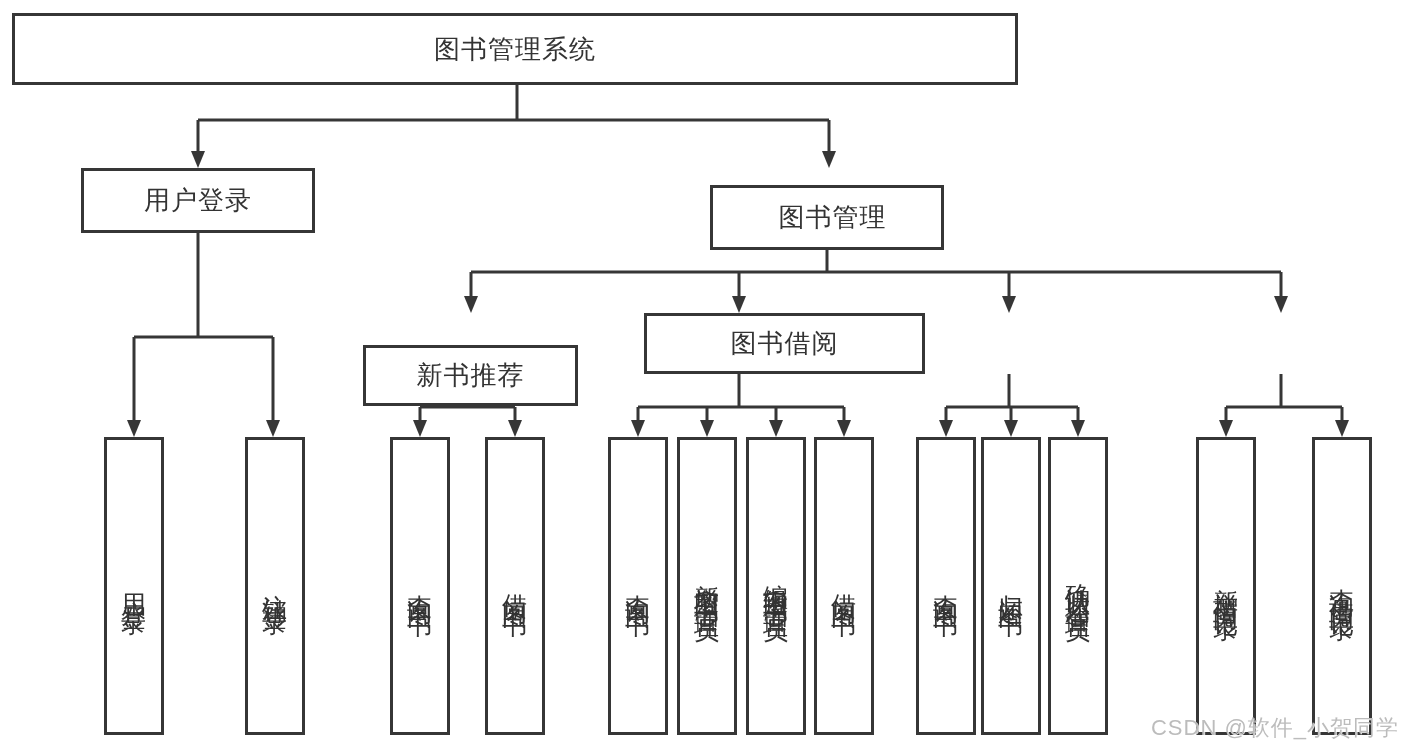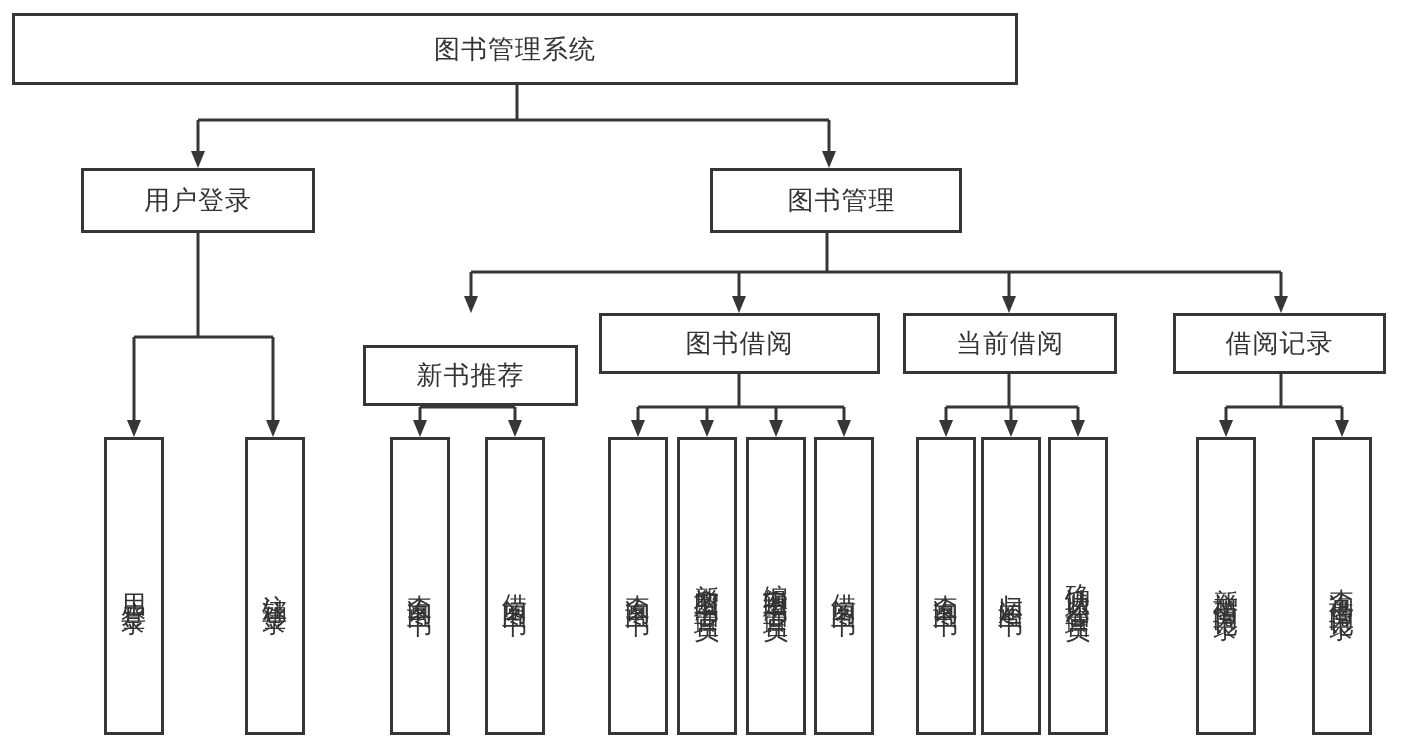--- a/index.html
+++ b/index.html
@@ -30,23 +30,23 @@
     background: var(--box-fill);
     border: 3px solid var(--line);
     writing-mode: vertical-rl; text-orientation: mixed;
     text-align: center; line-height: 54px;
     font-size: 25px; letter-spacing: 6px; color: var(--text);
   }
   .vbox.long { letter-spacing: 5px; }
   
   #n-root   { left: 12px;   top: 13px;  width: 1006px; height: 72px; }
   #n-login  { left: 81px;   top: 168px; width: 234px;  height: 65px; }
-  #n-mgmt   { left: 710px;  top: 168px; width: 252px;  height: 65px; padding-left: 11px; }
+  #n-mgmt   { left: 710px;  top: 185px; width: 234px;  height: 65px; padding-left: 11px; }
   #n-newrec { left: 363px;  top: 313px; width: 215px;  height: 61px; margin-top: 32px; }
-  #n-borrow { left: 599px;  top: 313px; width: 281px;  height: 61px; }
+  #n-borrow { left: 644px;  top: 313px; width: 281px;  height: 61px; }
   #n-curr   { left: 903px;  top: 313px; width: 214px;  height: 61px; }
   #n-record { left: 1173px; top: 313px; width: 213px;  height: 61px; }
   
   #l-userlogin { left: 104px; }
   #l-logout    { left: 245px; }
   #l-rec-query { left: 390px; }
   #l-rec-borrow{ left: 485px; }
   #l-bor-query { left: 608px; }
   #l-bor-add   { left: 677px; }
   #l-bor-edit  { left: 746px; }
@@ -99,34 +99,33 @@
     <polygon points="1342,437 1335,420 1349,420"></polygon>
   </svg>
 
   <div id="n-root" class="hbox">图书管理系统</div>
 
   <div id="n-login" class="hbox">用户登录</div>
   <div id="n-mgmt" class="hbox">图书管理</div>
 
   <div id="n-newrec" class="hbox">新书推荐</div>
   <div id="n-borrow" class="hbox">图书借阅</div>
-  <div id="n-curr" class="hbox">当前借阅</div>
-  <div id="n-record" class="hbox">借阅记录</div>
 
   <div id="l-userlogin" class="vbox">用户登录</div>
   <div id="l-logout" class="vbox">注销登录</div>
 
   <div id="l-rec-query" class="vbox">查询图书</div>
   <div id="l-rec-borrow" class="vbox">借阅图书</div>
 
   <div id="l-bor-query" class="vbox">查询图书</div>
   <div id="l-bor-add" class="vbox long">新增图书（管理员）</div>
   <div id="l-bor-edit" class="vbox long">编辑图书（管理员）</div>
   <div id="l-bor-borrow" class="vbox">借阅图书</div>
 
   <div id="l-cur-query" class="vbox">查询图书</div>
   <div id="l-cur-return" class="vbox">归还图书</div>
   <div id="l-cur-conf" class="vbox long">确认归还（管理员）</div>
 
   <div id="l-recd-add" class="vbox">新增借阅记录</div>
   <div id="l-recd-query" class="vbox">查询借阅记录</div>
 
+  <div id="watermark">CSDN @软件_小贺同学</div>
 </div>
 
 </body></html>

